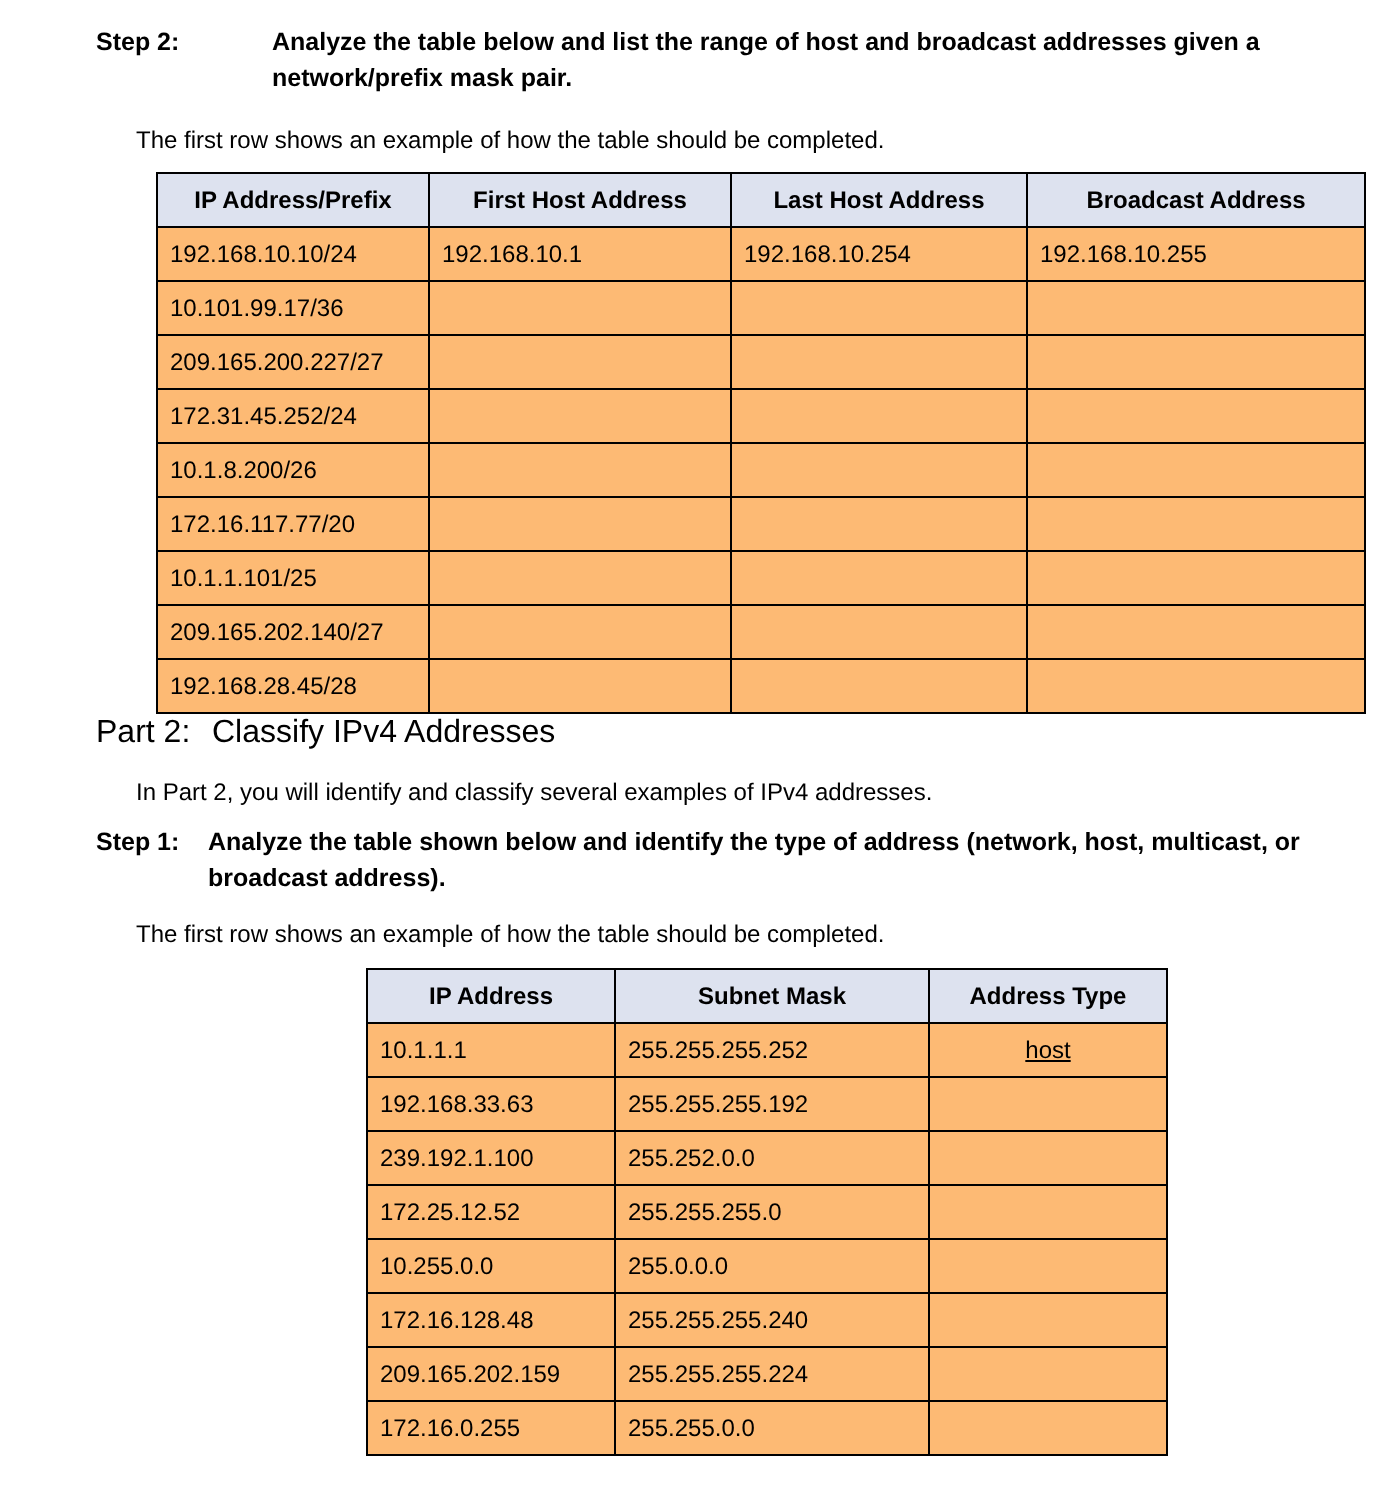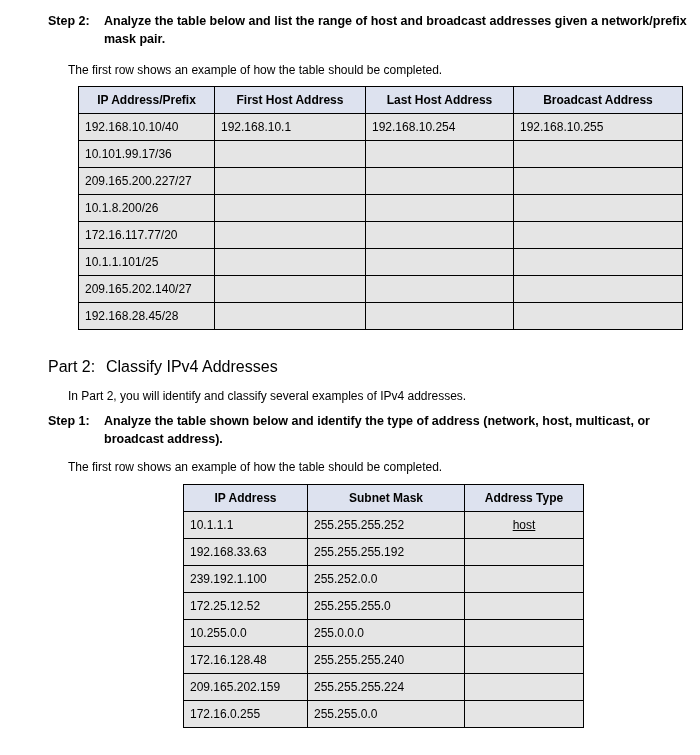--- a/index.html
+++ b/index.html
@@ -59,21 +59,21 @@
   .body-text {
     font-size: 12px;
     line-height: 1.4;
   }
 
   
   table.wstable {
     border-collapse: collapse;
     table-layout: fixed;
     font-size: 12px;
-    background: #e5e5e5;
+    background: #fdba74;
   }
   table.wstable th,
   table.wstable td {
     border: 1px solid #000000;
     padding: 3px 6px;
     vertical-align: middle;
     overflow: hidden;
     white-space: nowrap;
   }
   table.wstable thead th {
@@ -88,21 +88,21 @@
     font-weight: normal;
   }
   table.wstable tbody td.center {
     text-align: center;
     text-decoration: underline;
   }
 
   
   .blk { position: absolute; }
 
-  #step2-heading   { left: 48px;  top: 12px;  width: 640px; }
+  #step2-heading   { left: 48px;  top: 12px;  width: 640px; gap: 32px; }
   #t1-intro        { left: 68px;  top: 62px;  width: 610px; }
   #table1-wrap     { left: 78px;  top: 86px;  width: 604px; }
 
   #part2-heading   { left: 48px;  top: 356px; width: 640px; }
   #part2-intro     { left: 68px;  top: 388px; width: 610px; }
   #step1-heading   { left: 48px;  top: 412px; width: 640px; }
   #t2-intro        { left: 68px;  top: 459px; width: 610px; }
   #table2-wrap     { left: 183px; top: 484px; width: 400px; }
 
   
@@ -141,33 +141,39 @@
       <thead>
         <tr>
           <th>IP Address/Prefix</th>
           <th>First Host Address</th>
           <th>Last Host Address</th>
           <th>Broadcast Address</th>
         </tr>
       </thead>
       <tbody id="table1-body">
           <tr>
-            <td>192.168.10.10/40</td>
+            <td>192.168.10.10/24</td>
             <td>192.168.10.1</td>
             <td>192.168.10.254</td>
             <td>192.168.10.255</td>
           </tr>
           <tr>
             <td>10.101.99.17/36</td>
             <td></td>
             <td></td>
             <td></td>
           </tr>
           <tr>
             <td>209.165.200.227/27</td>
+            <td></td>
+            <td></td>
+            <td></td>
+          </tr>
+          <tr>
+            <td>172.31.45.252/24</td>
             <td></td>
             <td></td>
             <td></td>
           </tr>
           <tr>
             <td>10.1.8.200/26</td>
             <td></td>
             <td></td>
             <td></td>
           </tr>

